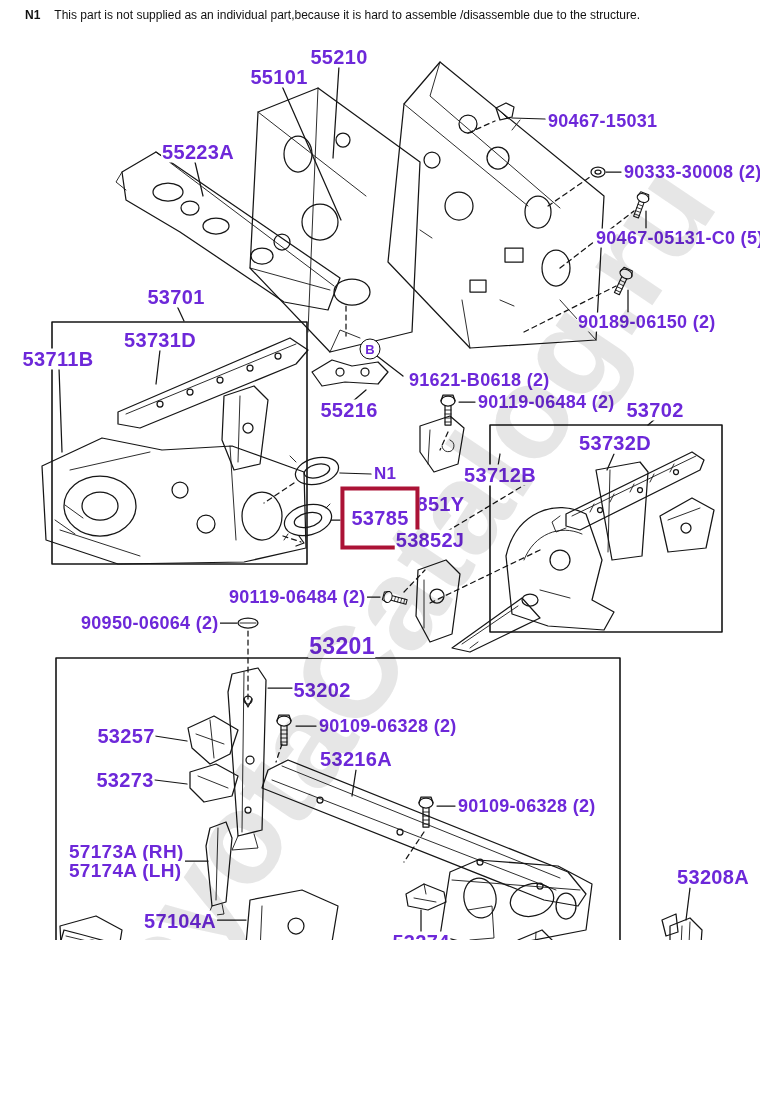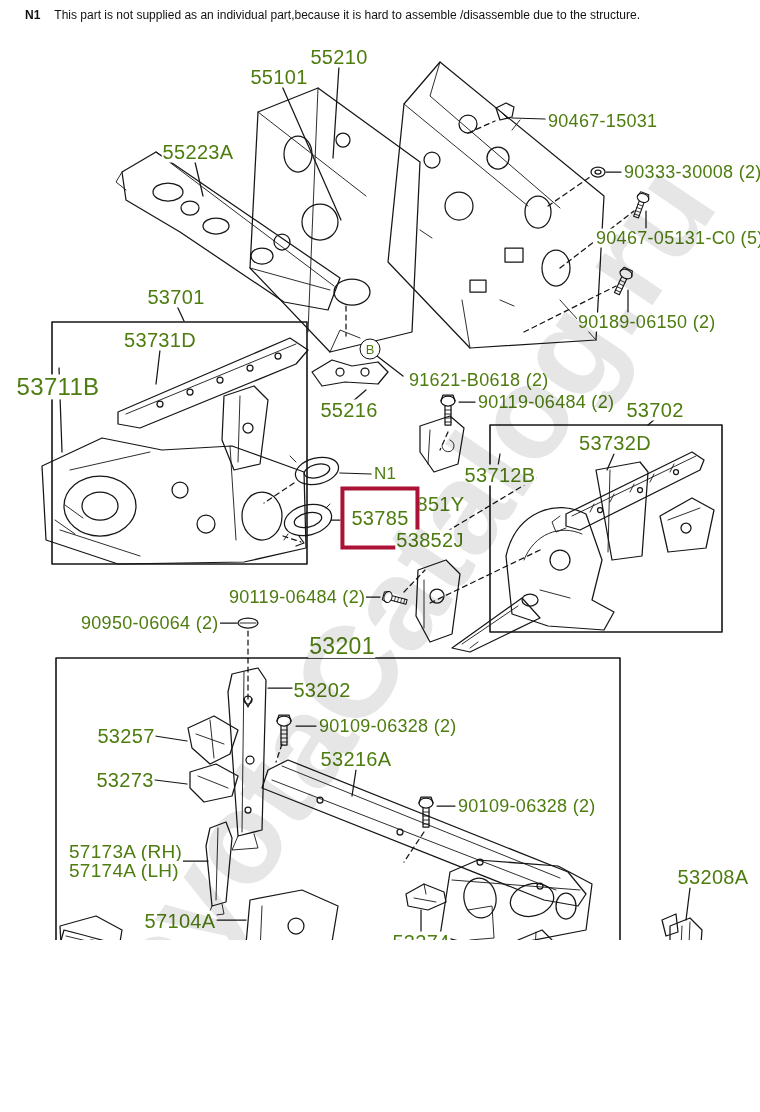--- a/index.html
+++ b/index.html
@@ -7,21 +7,21 @@
         font-family:"Liberation Sans",sans-serif;}
   .art{position:absolute;left:0;top:0;z-index:2;}
   .art path,.art rect,.art ellipse,.art circle,.art line,.art polyline{
         fill:none;stroke:#161616;stroke-width:1.25;stroke-linecap:round;stroke-linejoin:round;}
   .art .thin{stroke-width:.9;}
   .art .box{stroke-width:1.6;}
   .art .dash{stroke-dasharray:5 4;stroke-width:1.1;}
   .note{position:absolute;left:25px;top:8px;z-index:3;font-size:12px;color:#111;white-space:nowrap;}
   .note .nid{font-weight:bold;margin-right:14px;}
   #labels{position:absolute;left:0;top:0;width:100%;height:100%;z-index:3;}
-  .plabel{position:absolute;font-weight:normal;font-size:20px;line-height:1.05;color:#4d7c0f;
+  .plabel{position:absolute;font-weight:bold;font-size:20px;line-height:1.05;color:#6d28d9;
           white-space:nowrap;background:#fff;padding:0 1px;letter-spacing:.3px;}
   .a-center{transform:translate(-50%,-50%);}
   .a-left{transform:translateY(-50%);}
   .hl{border:4px solid var(--hl,#ab1336);padding:17px 7px;}
   .circled{border:1.6px solid #111;border-radius:50%;width:19px;height:19px;line-height:19px;
            text-align:center;padding:0;font-size:13px;letter-spacing:0;}
   .footer-code{position:absolute;z-index:3;font-weight:bold;font-size:19px;color:#a16207;white-space:nowrap;}
   .watermark{position:absolute;left:28px;top:1016px;z-index:6;font-size:130px;font-weight:bold;
              color:#d2d2d2;opacity:.55;transform:rotate(-56deg);transform-origin:0 0;
              white-space:nowrap;pointer-events:none;mix-blend-mode:multiply;}
@@ -297,21 +297,21 @@
   <div id="labels">
       <div class="plabel a-center" style="left: 279px; top: 77px; font-size: 20px;">55101</div>
       <div class="plabel a-center" style="left: 339px; top: 57px; font-size: 20px;">55210</div>
       <div class="plabel a-center" style="left: 198px; top: 152px; font-size: 20px;">55223A</div>
       <div class="plabel a-left" style="left: 547px; top: 121px; font-size: 18px;">90467-15031</div>
       <div class="plabel a-left" style="left: 623px; top: 172px; font-size: 18px;">90333-30008 (2)</div>
       <div class="plabel a-left" style="left: 595px; top: 238px; font-size: 18px;">90467-05131-C0 (5)</div>
       <div class="plabel a-left" style="left: 577px; top: 322px; font-size: 18px;">90189-06150 (2)</div>
       <div class="plabel a-center" style="left: 176px; top: 297px; font-size: 20px;">53701</div>
       <div class="plabel a-center" style="left: 160px; top: 340px; font-size: 20px;">53731D</div>
-      <div class="plabel a-center" style="left: 58px; top: 359px; font-size: 24px; margin-top: 28px;">53711B</div>
+      <div class="plabel a-center" style="left: 58px; top: 359px; font-size: 20px;">53711B</div>
       <div class="plabel a-center circled" style="left: 370px; top: 349px;">B</div>
       <div class="plabel a-left" style="left: 408px; top: 380px; font-size: 18px;">91621-B0618 (2)</div>
       <div class="plabel a-center" style="left: 349px; top: 410px; font-size: 20px;">55216</div>
       <div class="plabel a-left" style="left: 477px; top: 402px; font-size: 18px;">90119-06484 (2)</div>
       <div class="plabel a-center" style="left: 655px; top: 410px; font-size: 20px;">53702</div>
       <div class="plabel a-center" style="left: 500px; top: 443px; font-size: 20px; margin-top: 32px;">53712B</div>
       <div class="plabel a-center" style="left: 615px; top: 443px; font-size: 20px;">53732D</div>
       <div class="plabel a-left" style="left: 373px; top: 474px; font-size: 17px;">N1</div>
       <div class="plabel a-center" style="left: 429px; top: 504px; font-size: 20px;">53851Y</div>
       <div class="plabel a-center hl" style="left: 380px; top: 518px; font-size: 20px;">53785</div>

